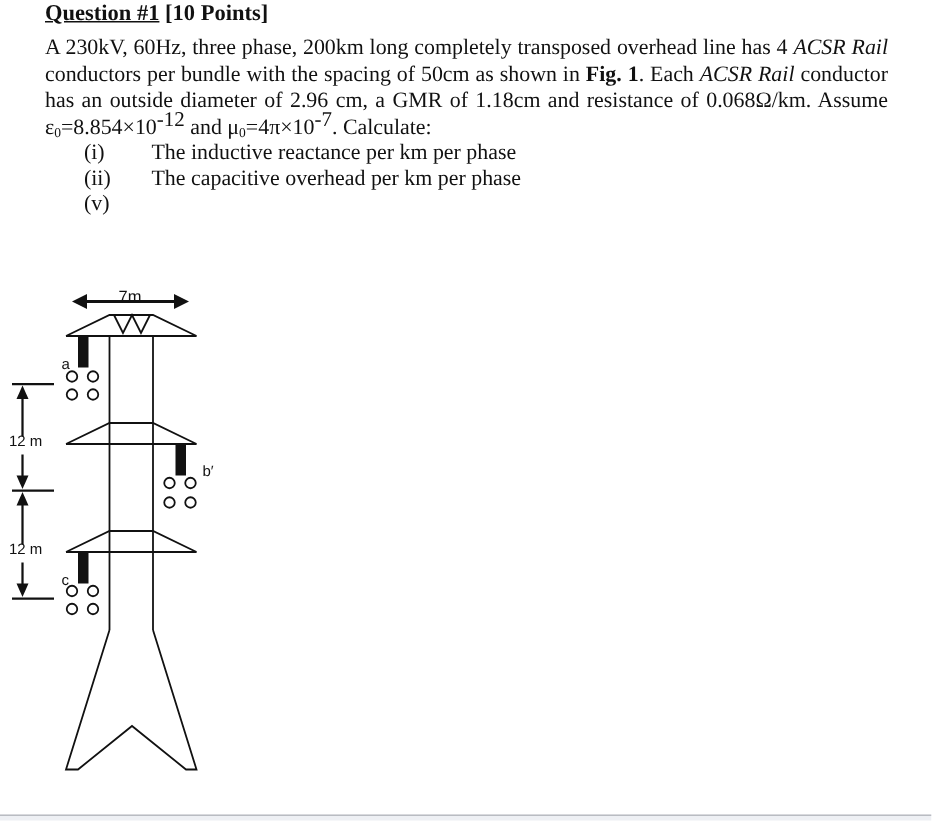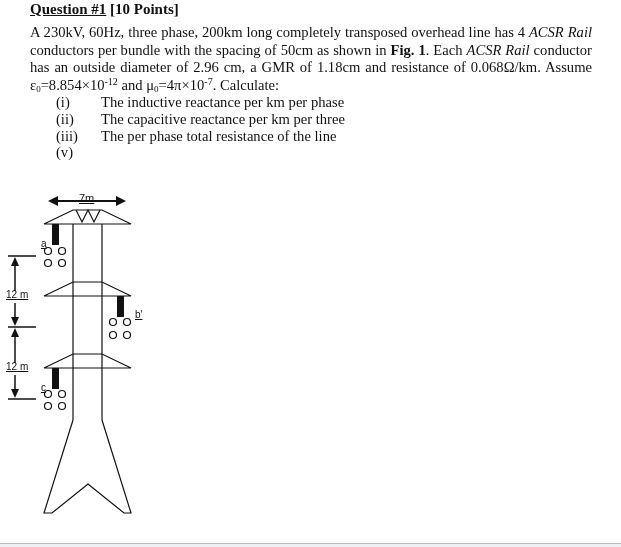--- a/index.html
+++ b/index.html
@@ -7,28 +7,28 @@
     width: 621px; height: 547px; background: #ffffff; position: relative; overflow: hidden;
     font-family: "Liberation Serif", "DejaVu Serif", serif; color: #111;
   }
   .page { position: absolute; left: 0; top: 0; width: 621px; height: 407px; background: #fff; }
   .bottom-bar { position: absolute; left: 0; top: 543px; width: 621px; height: 4px; background: #eef0f4; border-top: 1px solid #b9bcc2; }
   .title { position: absolute; left: 30px; top: 1px; font-size: 15px; font-weight: bold; white-space: nowrap; }
   .title .q { text-decoration: underline; }
   .para { position: absolute; left: 30px; top: 24px; width: 562px; font-size: 14.6px; line-height: 17.5px; text-align: justify; }
   .para i { font-style: italic; }
   .para b { font-weight: bold; }
-  sup { font-size: 10px; vertical-align: 5px; line-height: 0; }
+  sup { font-size: 14px; vertical-align: 5px; line-height: 0; }
   sub { font-size: 9px; vertical-align: -2px; line-height: 0; }
   .list { position: absolute; left: 56px; top: 94px; font-size: 14.6px; line-height: 16.8px; }
   .li { display: flex; white-space: nowrap; }
   .li .num { width: 45px; }
   svg.fig { position: absolute; left: 0; top: 190px; }
   .fig-label { position: absolute; left: 55px; top: 529px; font-size: 14px; font-weight: bold; margin-top: 36px; }
-  .lbl { position: absolute; font-family: "Liberation Sans", "DejaVu Sans", sans-serif; font-size: 10px; color: #111; text-decoration: underline; }
+  .lbl { position: absolute; font-family: "Liberation Sans", "DejaVu Sans", sans-serif; font-size: 10px; color: #111; }
 </style>
 </head>
 <body>
 
 <div class="page">
 
   <div class="title">
     <span class="q">Question #1</span>
     <span>[10 Points]</span>
   </div>
@@ -37,25 +37,21 @@
     <span>A 230kV, 60Hz, three phase, 200km long completely transposed overhead line has 4 </span><i>ACSR Rail</i><span> conductors per bundle with the spacing of 50cm as shown in </span><b>Fig. 1</b><span>. Each </span><i>ACSR Rail</i><span> conductor has an outside diameter of 2.96 cm, a GMR of 1.18cm and resistance of 0.068Ω/km. Assume ε</span><sub>0</sub><span>=8.854×10</span><sup>-12</sup><span> and μ</span><sub>0</sub><span>=4π×10</span><sup>-7</sup><span>. Calculate:</span>
   </div>
 
   <div class="list">
     <div class="li">
         <span class="num">(i)</span>
         <span>The inductive reactance per km per phase</span>
       </div>
     <div class="li">
         <span class="num">(ii)</span>
-        <span>The capacitive reactance per km per three</span>
-      </div>
-    <div class="li">
-        <span class="num">(iii)</span>
-        <span>The per phase total resistance of the line</span>
+        <span>The capacitive overhead per km per phase</span>
       </div>
     <div class="li">
         <span class="num">(v)</span>
       </div>
   </div>
 
   <svg class="fig" width="200" height="340" viewBox="0 190 200 340" fill="none" stroke="#111" stroke-width="1.2">
 
     <g>
       <line x1="52" y1="201" x2="122" y2="201" stroke-width="2"></line>

